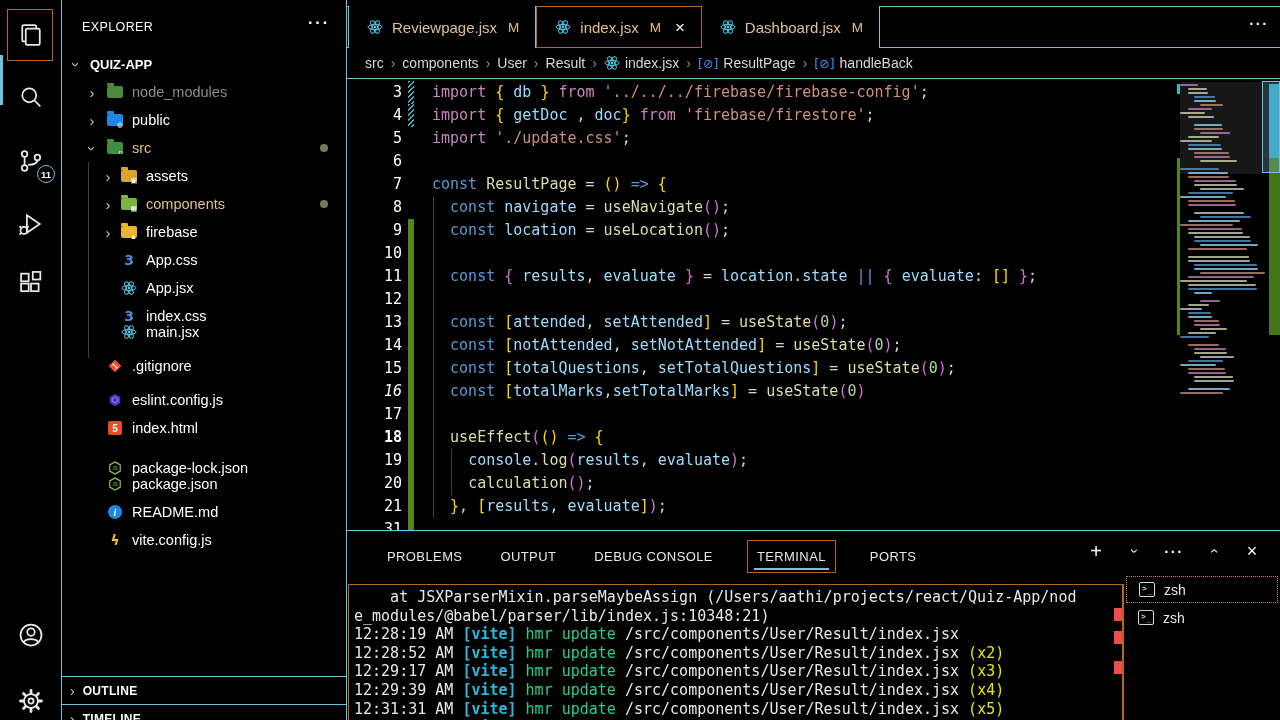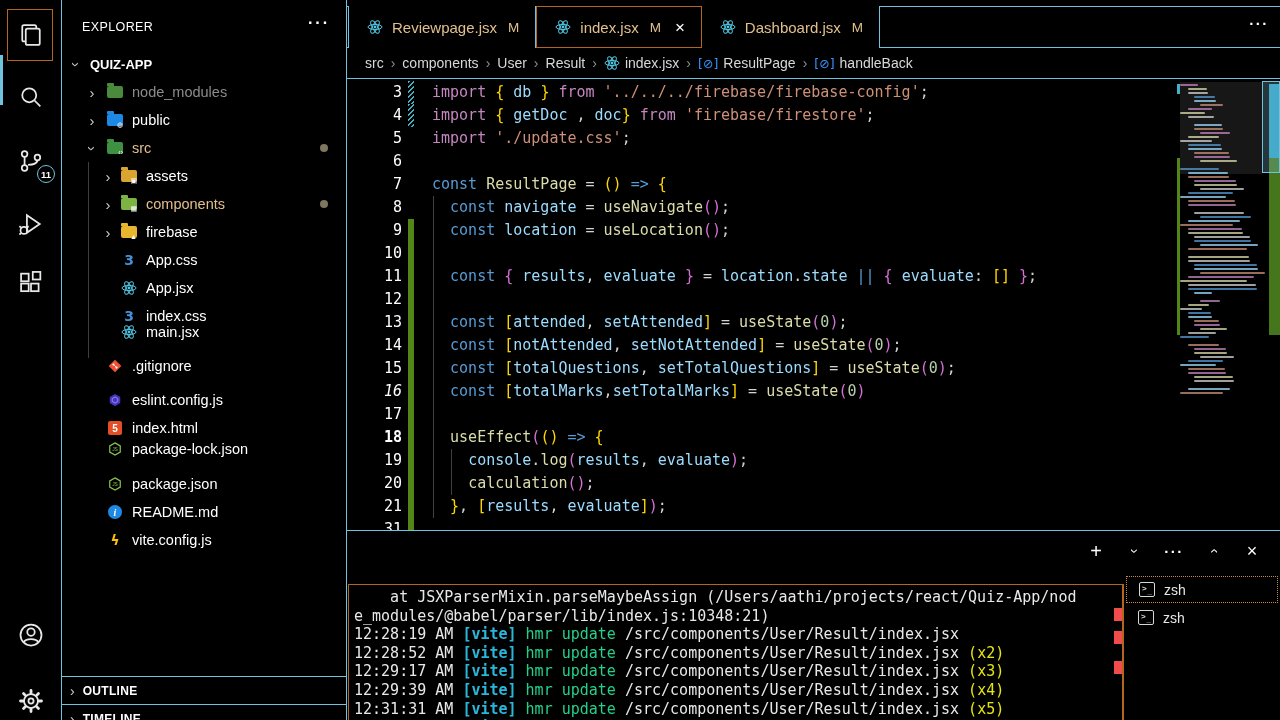--- a/index.html
+++ b/index.html
@@ -321,21 +321,21 @@
           <span class="lbl " style="left:70px;">eslint.config.js</span>
         </div>
         <div class="row" style="top: 414px;">
           <span class="fico" style="left:44px">
             <span style="display:inline-flex;align-items:center;">
               <span class="sq-ic" style="background:#E44D26">5</span>
             </span>
           </span>
           <span class="lbl " style="left:70px;">index.html</span>
         </div>
-        <div class="row" style="top: 435px;">
+        <div class="row" style="top: 454px;">
           <span class="fico" style="left:44px">
             <span style="display:inline-flex;align-items:center;">
               <svg width="14" height="14" viewBox="0 0 16 16">
                 <path d="M8 1l6 3.5v7L8 15l-6-3.5v-7z" fill="none" stroke="#8BC34A" stroke-width="1.4"></path>
                 <text x="8" y="10.5" font-size="5.5" fill="#8BC34A" text-anchor="middle" font-family="Liberation Sans">JS</text>
               </svg>
             </span>
           </span>
           <span class="lbl " style="left:70px;">package-lock.json</span>
         </div>
@@ -626,20 +626,27 @@
         </div>
       <div id="scrollbar">
         <div class="ruler" style="top:4px;height:74px;background:#2FA3C6"></div>
         <div class="ruler" style="top:78px;height:177px;background:#45761B"></div>
         <div id="sc-slider"></div>
       </div>
     </div>
   </div>
 
   <div class="abs" id="panel">
+    <div id="panel-tabs">
+        <div class="ptab">PROBLEMS</div>
+        <div class="ptab">OUTPUT</div>
+        <div class="ptab">DEBUG CONSOLE</div>
+        <div class="ptab active">TERMINAL</div>
+        <div class="ptab">PORTS</div>
+      </div>
     <div id="panel-actions">
         <div class="pact">
           <span style="font-size:20px;font-weight:300">+</span>
         </div>
         <div class="pact">
           <span class="rot90">›</span>
         </div>
         <div class="pact">
           <span class="dots">···</span>
         </div>

